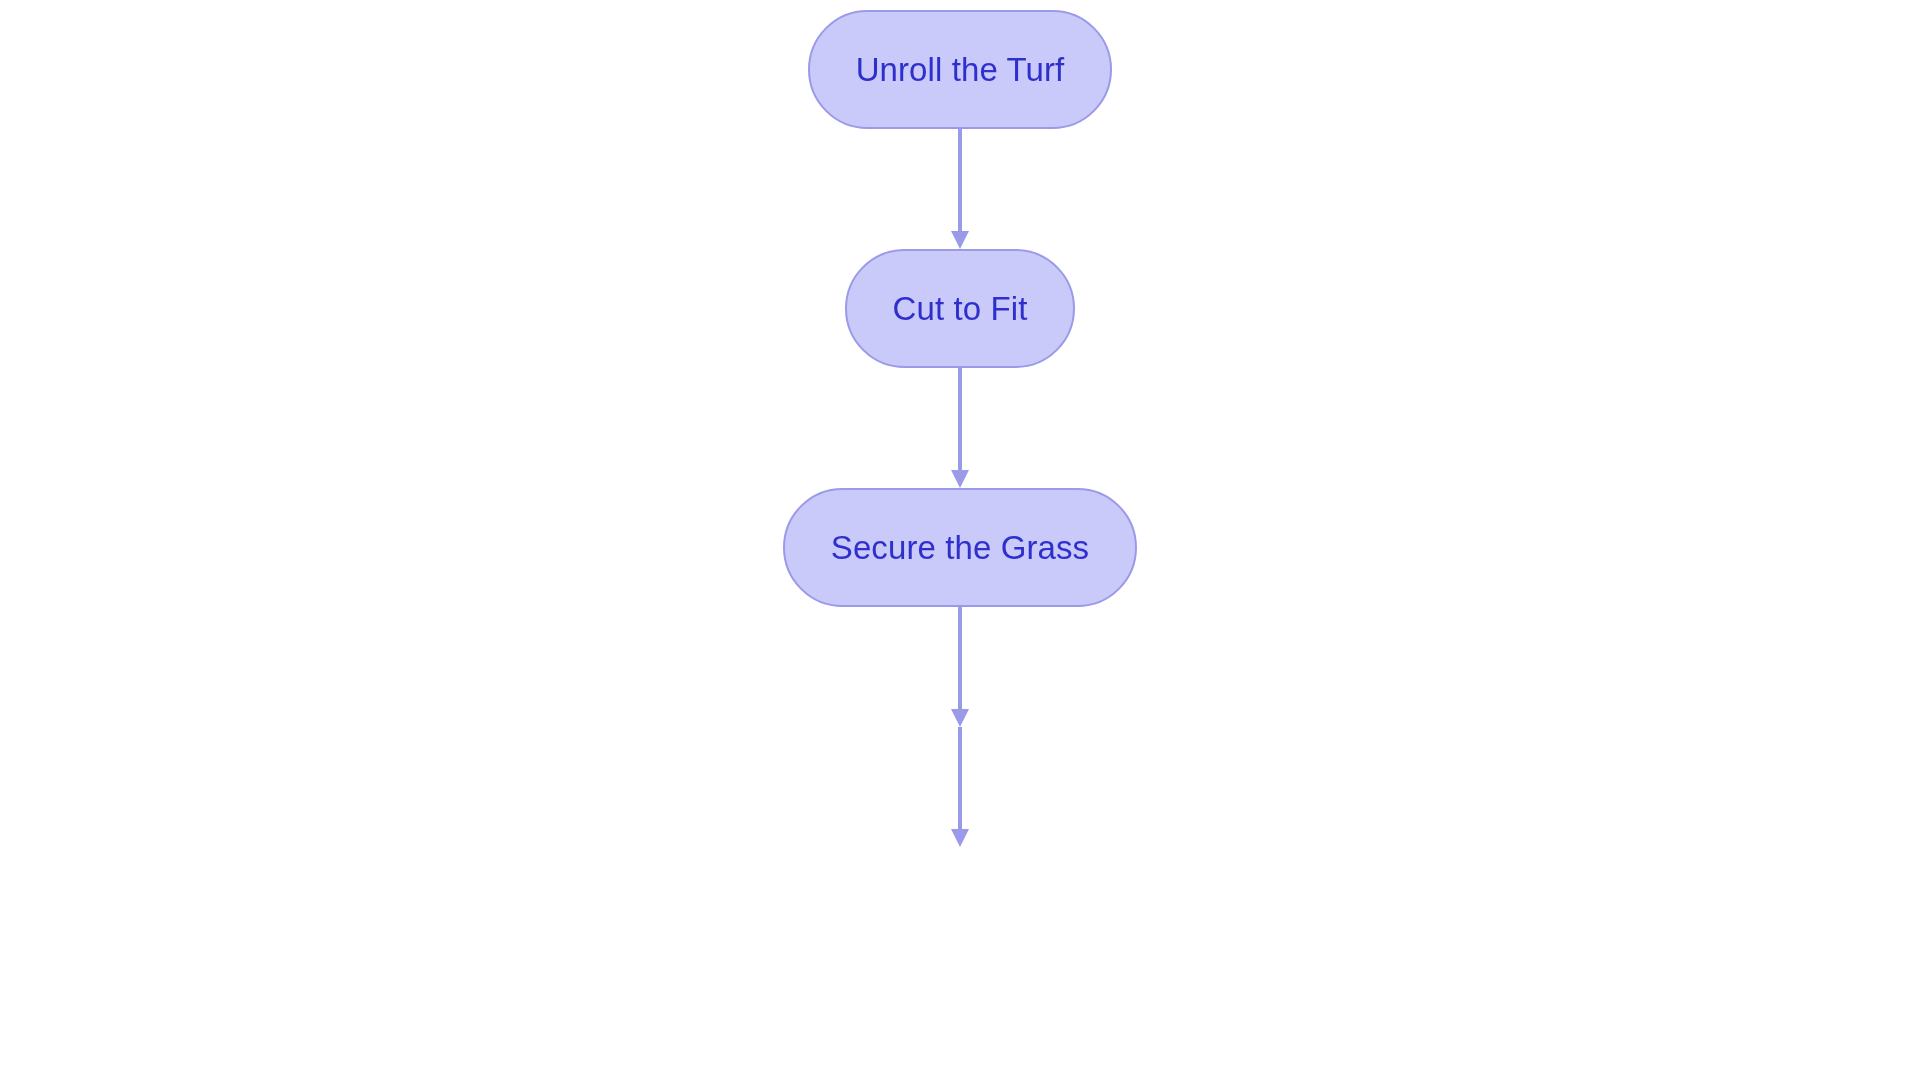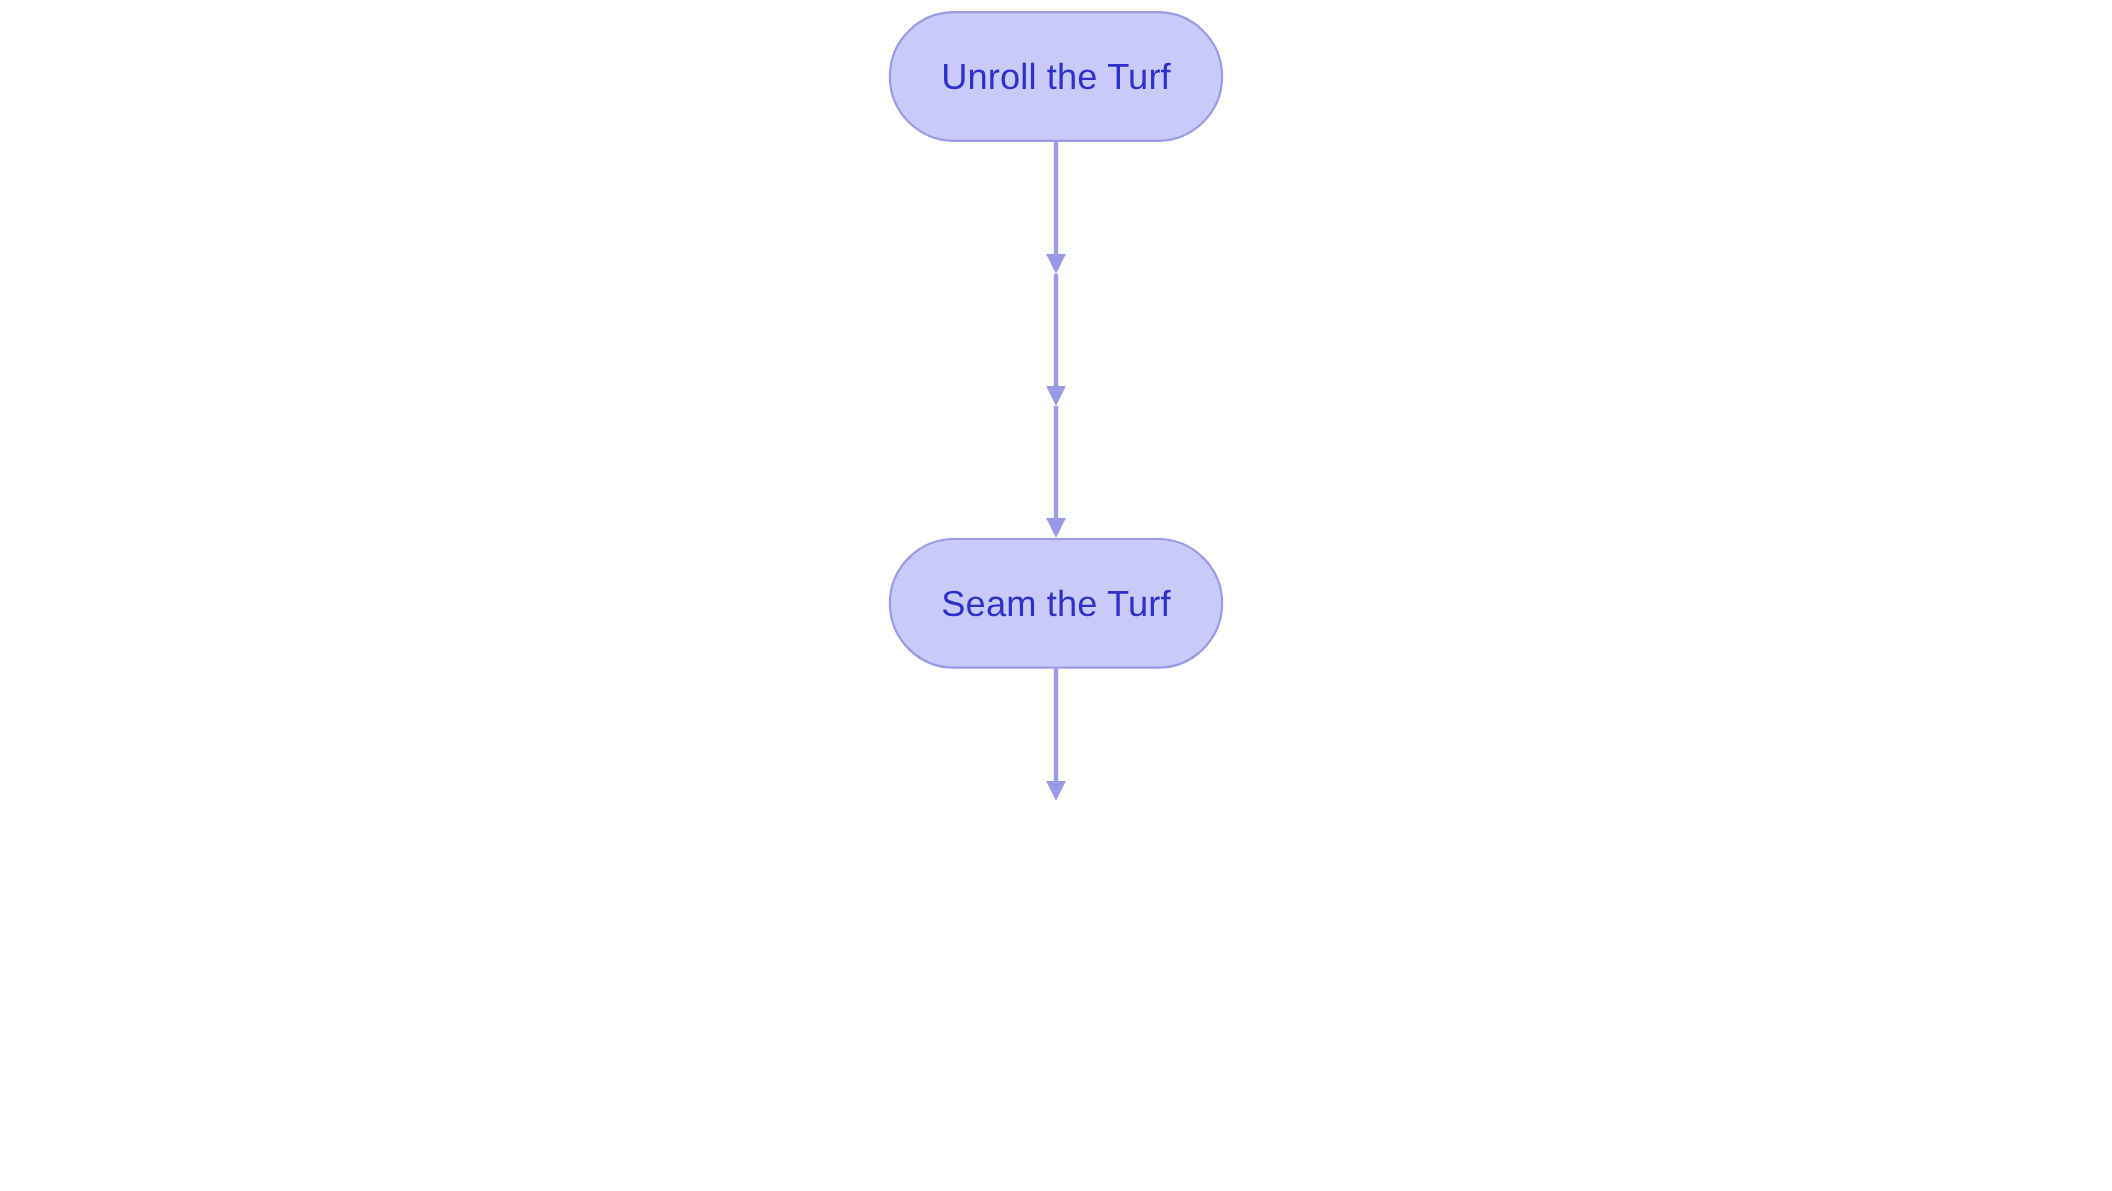--- a/index.html
+++ b/index.html
@@ -103,36 +103,39 @@
 
     <div class="node">
       <span class="node-label">Unroll the Turf</span>
     </div>
 
     <div class="connector">
       <div class="line"></div>
       <div class="arrowhead"></div>
     </div>
 
+    <div class="node">
+      <span class="node-label">Cut to Fit</span>
+    </div>
+
+    <div class="connector">
+      <div class="line"></div>
+      <div class="arrowhead"></div>
+    </div>
+
+    <div class="node">
+      <span class="node-label">Secure the Grass</span>
+    </div>
 
     <div class="connector">
       <div class="line"></div>
       <div class="arrowhead"></div>
     </div>
 
 
     <div class="connector">
       <div class="line"></div>
       <div class="arrowhead"></div>
     </div>
 
-    <div class="node">
-      <span class="node-label">Seam the Turf</span>
-    </div>
-
-    <div class="connector">
-      <div class="line"></div>
-      <div class="arrowhead"></div>
-    </div>
-
 
   </div>
 </div>
 
 </body></html>

